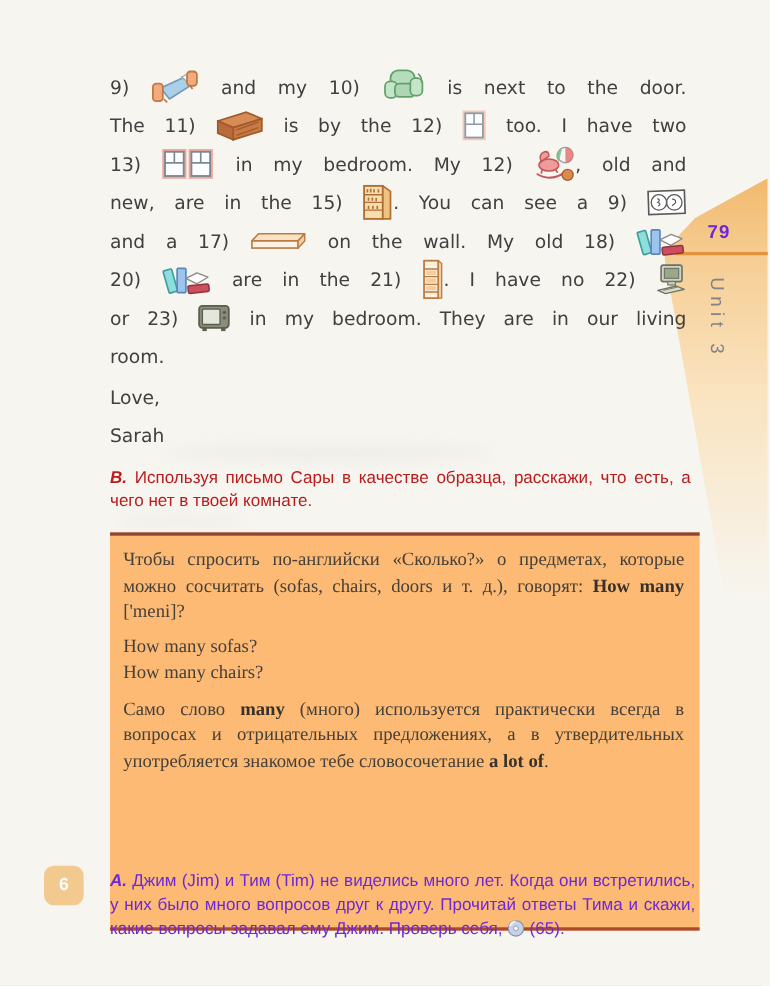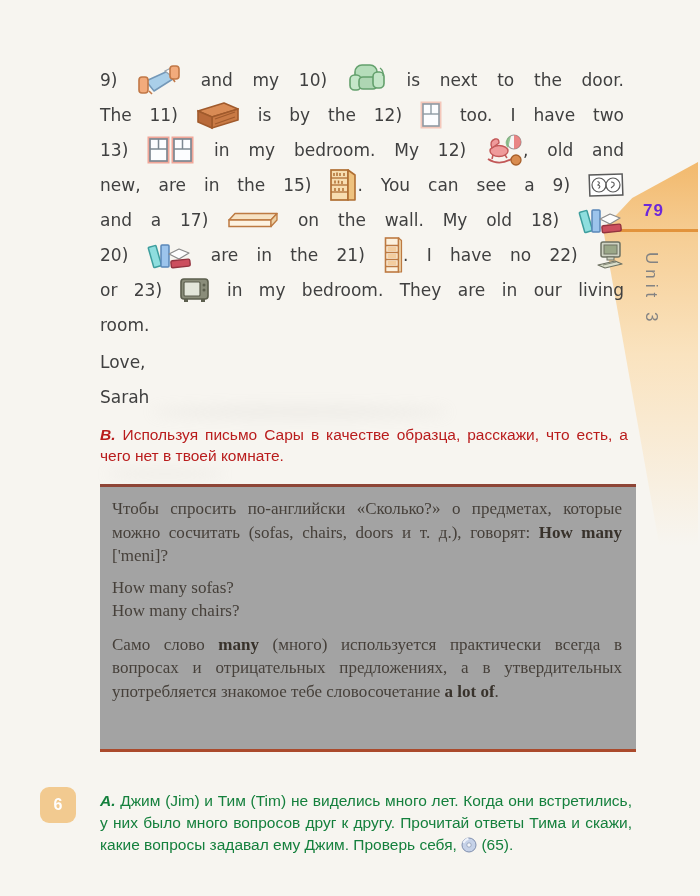--- a/index.html
+++ b/index.html
@@ -29,35 +29,35 @@
 
   
   .ex-b {
     position:absolute; left:100px; top:424px; width:528px;
     font-size:15.5px; line-height:21px; color:#b91c1c; text-align:justify;
   }
   .ex-label { font-weight:bold; font-style:italic; }
 
   
   .gbox {
-    position:absolute; left:100px; top:484px; width:536px; height:268px;
+    position:absolute; left:100px; top:484px; width:536px; height:362px;
     box-sizing:border-box; padding:10px 14px 0 12px;
-    background:#a3a3a3;
+    background:#fdba74;
     border-top:3px solid #8e4536; border-bottom:3px solid #ab4a2c;
     font-family:"Liberation Serif", serif;
     font-size:17px; line-height:23.5px; color:#46403a;
   }
   .gbox p { margin:0 0 8px 0; text-align:justify; }
   .gbox .gex { margin:0 0 10px 0; }
   .gbox b { color:#38322b; }
 
   
   .ex-a {
     position:absolute; left:100px; top:790px; width:532px;
-    font-size:15.5px; line-height:22px; color:#15803d; text-align:justify;
+    font-size:15.5px; line-height:22px; color:#6d28d9; text-align:justify;
   }
   .badge {
     position:absolute; left:40px; top:787px; width:36px; height:36px;
     border-radius:9px; background:#f2c583; opacity:.88;
     color:#ffffff; font-weight:bold; font-size:16px;
     display:flex; align-items:center; justify-content:center;
   }
   .cd { display:inline-block; vertical-align:-3px; }
 
   

